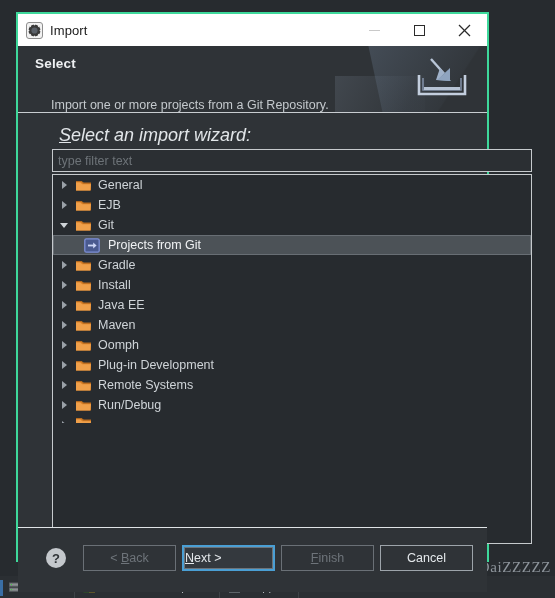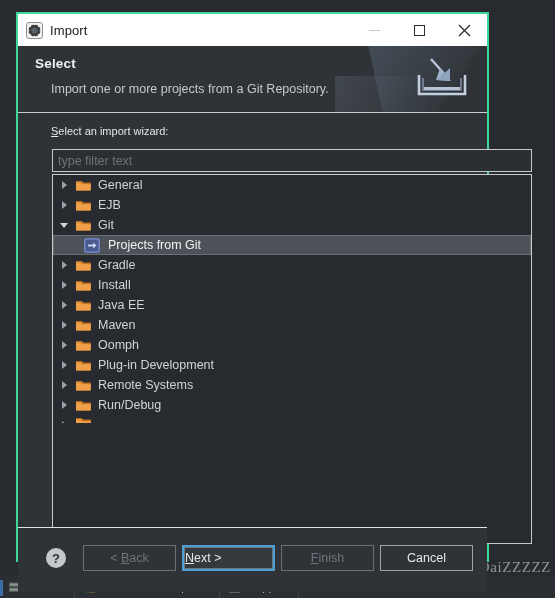--- a/index.html
+++ b/index.html
@@ -43,21 +43,21 @@
     background: #2f3337;
     border-bottom: 1px solid #c9cdd1;
     overflow: hidden;
   }
   .header-title {
     position: absolute; left: 17px; top: 10px;
     font-size: 13.5px; font-weight: bold; color: #eef0f2;
     letter-spacing: .2px;
   }
   .header-sub {
-    position: absolute; left: 33px; top: 36px;
+    position: absolute; left: 33px; top: 52px;
     font-size: 12.5px; color: #c4c9cd;
   }
   .header-art {
     position: absolute; right: 0; top: 0; width: 120px; height: 66px;
   }
   .header-art .diag1 {
     position: absolute; right: -10px; top: -26px;
     width: 120px; height: 120px;
     background: linear-gradient(135deg, rgba(120,140,165,.30) 0%, rgba(120,140,165,.05) 60%, rgba(0,0,0,0) 61%);
     transform: rotate(-12deg);
@@ -65,22 +65,22 @@
   .header-art .diag2 {
     position: absolute; right: 62px; top: 30px;
     width: 90px; height: 70px;
     background: linear-gradient(115deg, rgba(150,165,185,.18) 0%, rgba(150,165,185,.02) 70%);
   }
   .header-icon { position: absolute; right: 14px; top: 12px; }
 
   
   .body { position: relative; height: 414px; background: #2f3337; }
   .field-label {
-    position: absolute; left: 33px; top: 12px;
-    font-size: 11px; color: #e2e6e9;
+    position: absolute; left: 41px; top: 12px;
+    font-size: 18px; color: #e2e6e9; font-style: italic;
   }
   .field-label u { text-decoration: underline; }
   .filter-input {
     position: absolute; left: 34px; top: 36px;
     width: 480px; height: 23px;
     background: #2b2f33;
     border: 1px solid #c6cacd;
     color: #6d7378;
     font-family: "Liberation Sans", sans-serif;
     font-size: 12.5px;

